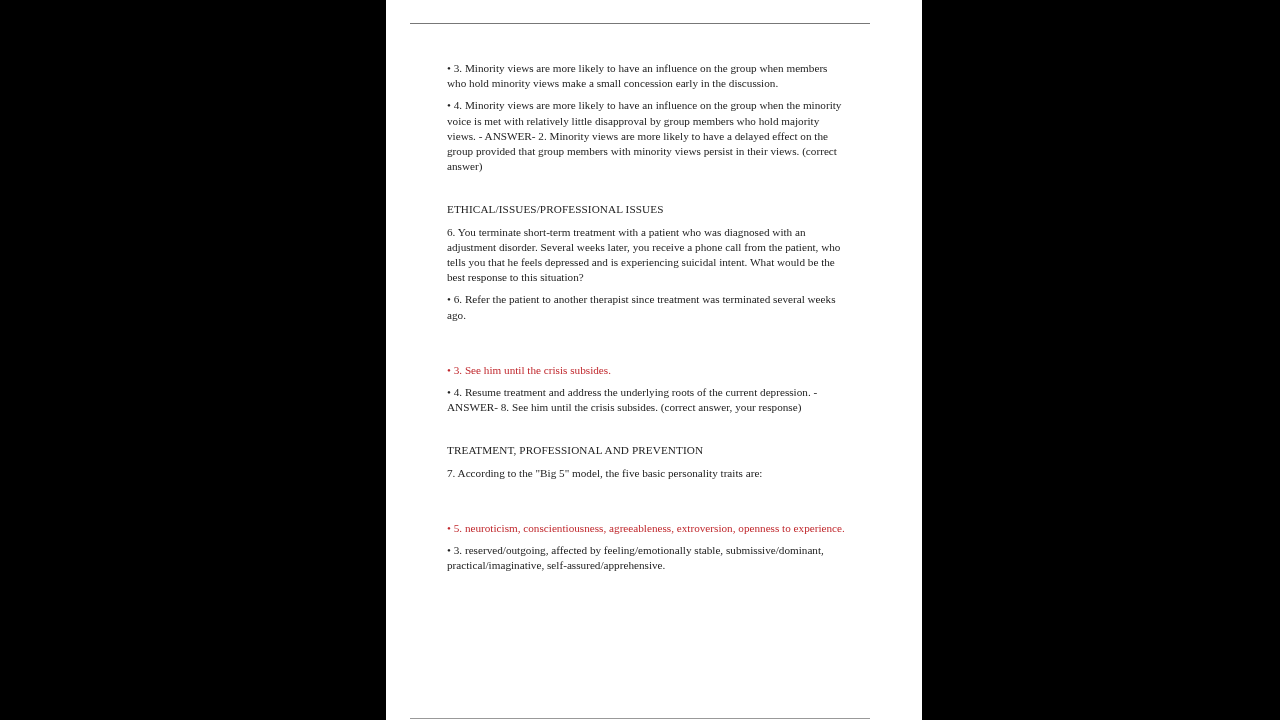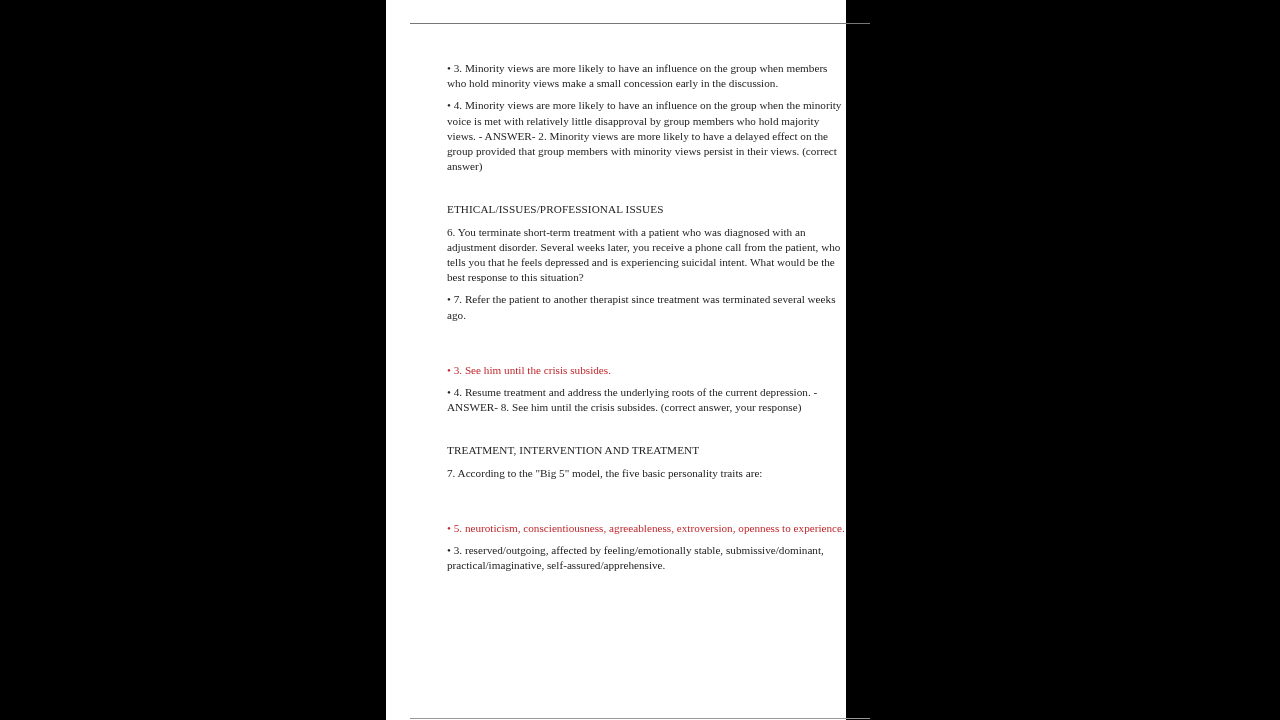--- a/index.html
+++ b/index.html
@@ -2,21 +2,21 @@
 <html><head>
   <meta charset="utf-8">
   <style>
     html, body { margin: 0; padding: 0; }
     body {
       width: 1280px; height: 720px; background: #000000; overflow: hidden;
       position: relative;
       font-family: "Liberation Serif", "DejaVu Serif", serif;
     }
     .page {
-      position: absolute; left: 386px; top: 0; width: 460px; height: 720px;
+      position: absolute; left: 386px; top: 0; width: 536px; height: 720px;
       background: #ffffff;
     }
     .rule {
       position: absolute; left: 24px; width: 460px; height: 1px; background: #777777;
     }
     .rule.top { top: 23px; }
     .rule.bottom { top: 718px; background: #999999; }
     .content {
       position: absolute; left: 61px; top: 61px; width: 402px;
       font-size: 11.2px; line-height: 15.2px; color: #222222;
@@ -31,24 +31,24 @@
 
 <div class="page">
   <div class="rule top"></div>
 
   <div class="content">
     <p class="para">• 3. Minority views are more likely to have an influence on the group when members who hold minority views make a small concession early in the discussion.</p>
     <p class="para">• 4. Minority views are more likely to have an influence on the group when the minority voice is met with relatively little disapproval by group members who hold majority views. - ANSWER- 2. Minority views are more likely to have a delayed effect on the group provided that group members with minority views persist in their views. (correct answer)</p>
     <div class="spacer"></div>
     <p class="heading">ETHICAL/ISSUES/PROFESSIONAL ISSUES</p>
     <p class="para">6. You terminate short-term treatment with a patient who was diagnosed with an adjustment disorder. Several weeks later, you receive a phone call from the patient, who tells you that he feels depressed and is experiencing suicidal intent. What would be the best response to this situation?</p>
-    <p class="para">• 7. Refer the patient to another therapist since treatment was terminated several weeks ago.</p>
+    <p class="para">• 6. Refer the patient to another therapist since treatment was terminated several weeks ago.</p>
     <p class="para red">• 3. See him until the crisis subsides.</p>
     <p class="para">• 4. Resume treatment and address the underlying roots of the current depression. - ANSWER- 8. See him until the crisis subsides. (correct answer, your response)</p>
     <div class="spacer"></div>
-    <p class="heading">TREATMENT, INTERVENTION AND TREATMENT</p>
+    <p class="heading">TREATMENT, PROFESSIONAL AND PREVENTION</p>
     <p class="para">7. According to the "Big 5" model, the five basic personality traits are:</p>
     <p class="para red">• 5. neuroticism, conscientiousness, agreeableness, extroversion, openness to experience.</p>
     <p class="para">• 3. reserved/outgoing, affected by feeling/emotionally stable, submissive/dominant, practical/imaginative, self-assured/apprehensive.</p>
   </div>
 
   <div class="rule bottom"></div>
 </div>
 
 </body></html>

